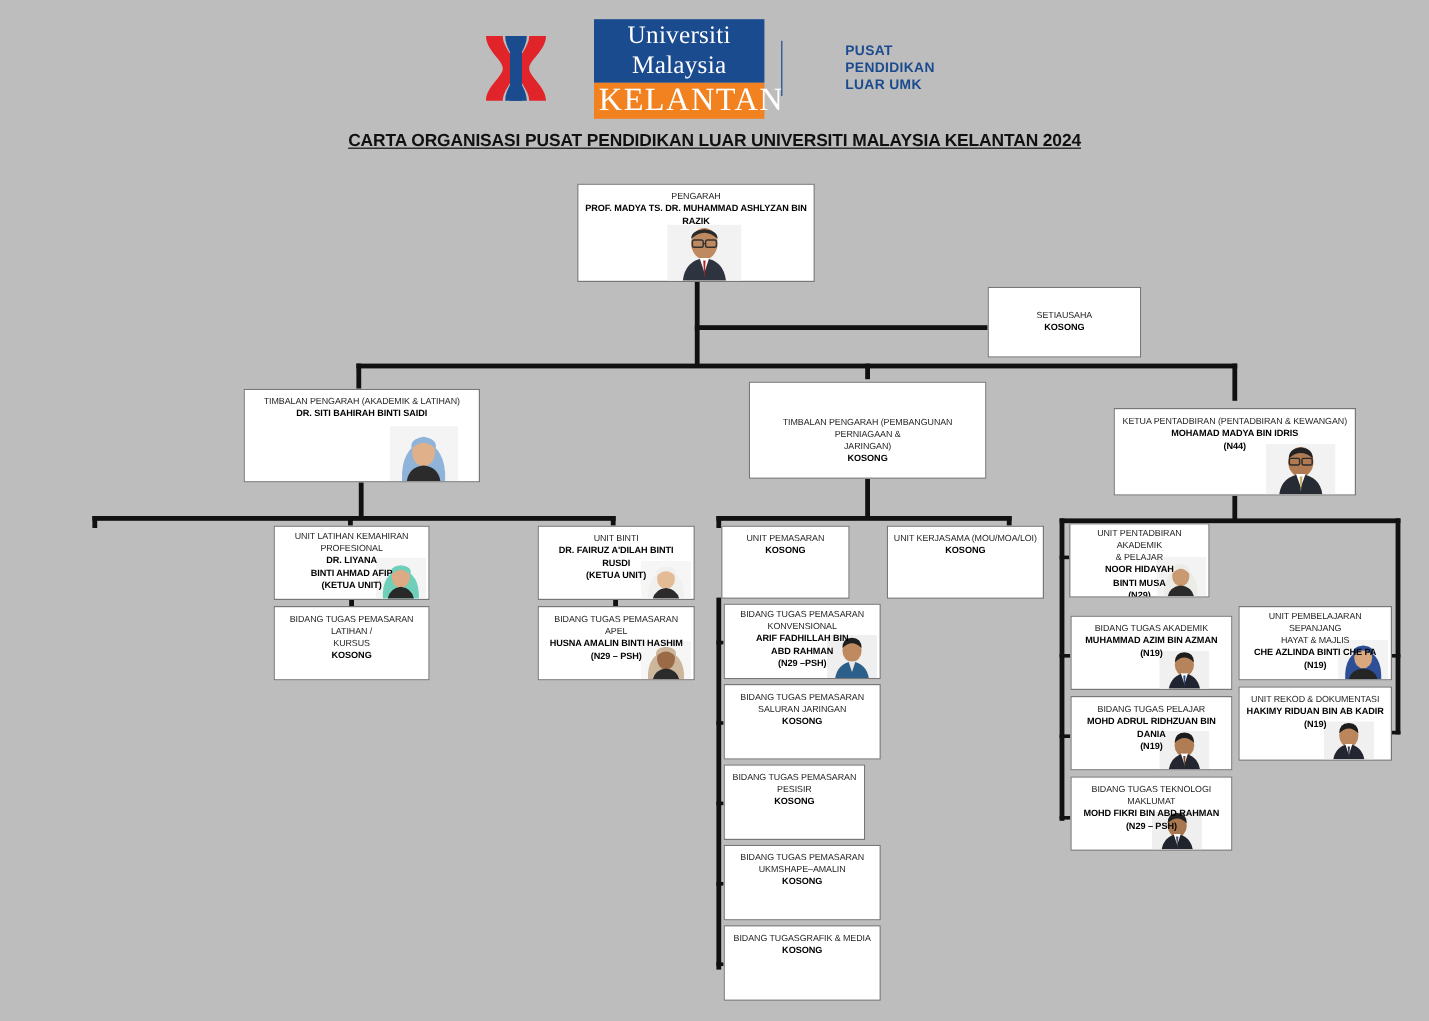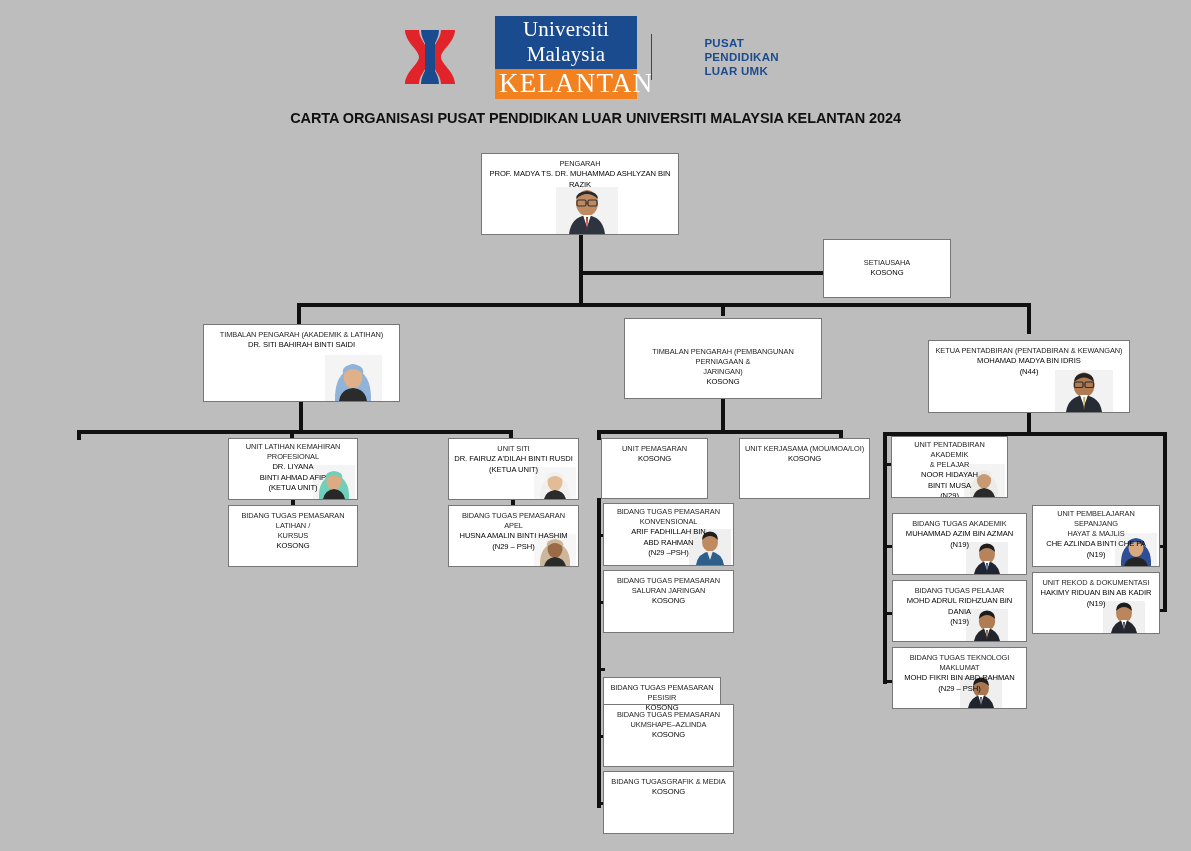--- a/index.html
+++ b/index.html
@@ -20,30 +20,30 @@
   .umk-mark svg{display:block;}
   .umk-words{margin-left:6px;width:142px;padding-left:28px;}
   .umk-blue{background:#1b4b8f;color:#fff;font-size:21px;line-height:25px;
     font-family:"Liberation Serif","DejaVu Serif",serif;text-align:center;letter-spacing:.2px;padding:1px 4px 2px;}
   .umk-orange{background:#f28120;color:#fff;font-size:27px;line-height:28px;
     font-family:"Liberation Serif","DejaVu Serif",serif;text-align:center;letter-spacing:1.2px;padding:0 4px 2px;}
   .vline{width:2px;height:46px;background:#1b4b8f;margin:0 12px 0 14px;}
   .pusat{color:#1b4b8f;font-size:11.5px;font-weight:bold;line-height:14px;letter-spacing:.3px;padding-left:40px;}
 
   .chart-title{position:absolute;left:0;top:110px;width:1191px;text-align:center;
-    font-size:14.5px;font-weight:bold;color:#111;letter-spacing:-0.1px;}
+    font-size:14.5px;font-weight:bold;color:#111;letter-spacing:-0.1px;text-decoration:underline;}
 
   
   .ln{position:absolute;background:#111;}
 
   
   .box{position:absolute;background:#fff;border:1px solid #777;box-sizing:border-box;overflow:hidden;}
   .box .txt{position:relative;z-index:2;padding:5px 4px 0;text-align:center;}
   .t1{font-size:7.4px;color:#1c1c1c;line-height:10px;letter-spacing:-0.05px;}
-  .t2{font-size:7.6px;color:#000;font-weight:normal;line-height:10.5px;letter-spacing:-0.05px;}
+  .t2{font-size:7.6px;color:#000;font-weight:bold;line-height:10.5px;letter-spacing:-0.05px;}
 
   
   .photo{position:absolute;bottom:0;overflow:hidden;z-index:1;}
   .photo svg{display:block;}
 </style>
 </head>
 <body>
 
 <div id="root">
 
@@ -207,21 +207,21 @@
   <div class="box" style="left:228px;top:505px;width:130px;height:62px;">
     <div class="txt">
       <div class="t1">BIDANG TUGAS PEMASARAN LATIHAN /</div>
       <div class="t1">KURSUS</div>
       <div class="t2">KOSONG</div>
     </div>
   </div>
 
   <div class="box" style="left:448px;top:438px;width:131px;height:62px;">
     <div class="txt">
-      <div class="t1">UNIT SITI</div>
+      <div class="t1">UNIT BINTI</div>
       <div class="t2">DR. FAIRUZ A'DILAH BINTI RUSDI</div>
       <div class="t2">(KETUA UNIT)</div>
     </div>
     <div class="photo" style="right:2px;width:42px;height:32px;">
       <svg width="42" height="32" viewBox="0 0 42 32">
         <rect width="42" height="32" fill="#f6f6f6"></rect>
         <path d="M6 32 Q5 12 21 8 Q37 12 36 32 Z" fill="#f0f0ee"></path>
         <ellipse cx="21" cy="15" rx="7.5" ry="9" fill="#e3bb95"></ellipse>
         <path d="M13 13 Q21 5 29 13 Q31 6 21 5 Q11 6 13 13Z" fill="#f0f0ee"></path>
         <path d="M10 32 Q12 24 21 23 Q30 24 32 32 Z" fill="#2b2b2b"></path>
@@ -280,31 +280,31 @@
   </div>
 
   <div class="box" style="left:603px;top:570px;width:131px;height:63px;">
     <div class="txt">
       <div class="t1">BIDANG TUGAS PEMASARAN</div>
       <div class="t1">SALURAN JARINGAN</div>
       <div class="t2">KOSONG</div>
     </div>
   </div>
 
-  <div class="box" style="left:603px;top:637px;width:118px;height:63px;margin-top:40px;">
+  <div class="box" style="left:603px;top:637px;width:118px;height:63px;">
     <div class="txt">
       <div class="t1">BIDANG TUGAS PEMASARAN PESISIR</div>
       <div class="t2">KOSONG</div>
     </div>
   </div>
 
   <div class="box" style="left:603px;top:704px;width:131px;height:63px;">
     <div class="txt">
       <div class="t1">BIDANG TUGAS PEMASARAN</div>
-      <div class="t1">UKMSHAPE–AZLINDA</div>
+      <div class="t1">UKMSHAPE–AMALIN</div>
       <div class="t2">KOSONG</div>
     </div>
   </div>
 
   <div class="box" style="left:603px;top:771px;width:131px;height:63px;">
     <div class="txt">
       <div class="t1">BIDANG TUGASGRAFIK &amp; MEDIA</div>
       <div class="t2">KOSONG</div>
     </div>
   </div>

